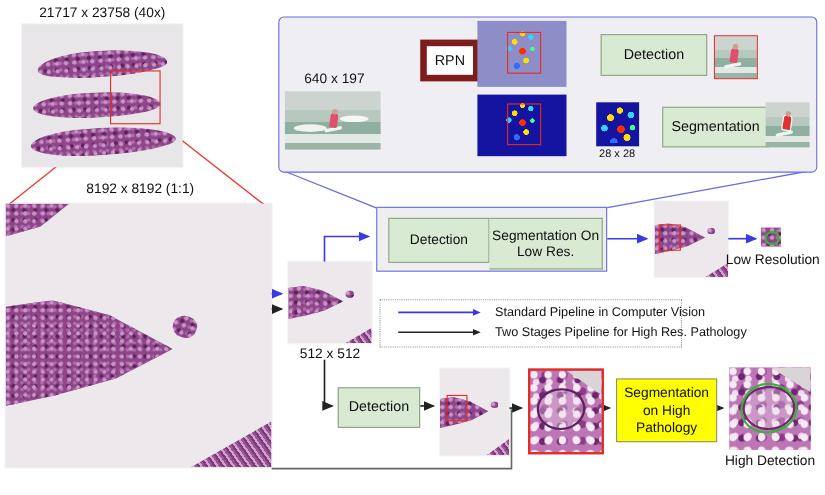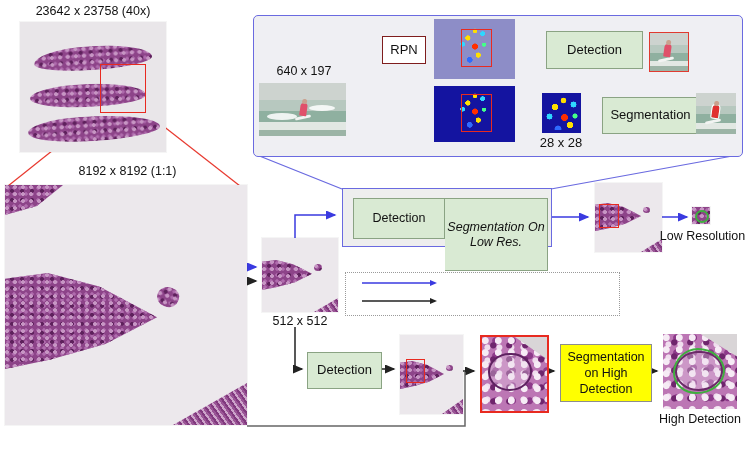--- a/index.html
+++ b/index.html
@@ -80,21 +80,21 @@
       radial-gradient(circle,#2fd7ff 0 44%,transparent 50%) 0px 16px/9px 9px no-repeat,
       radial-gradient(circle,#2fd7ff 0 44%,transparent 50%) 24px 4px/9px 9px no-repeat,
       radial-gradient(circle,#44ff88 0 42%,transparent 48%) 26px 16px/8px 8px no-repeat,
       radial-gradient(circle,#ffdf00 0 42%,transparent 48%) 14px 0px/9px 9px no-repeat,
       radial-gradient(circle,#2f6bff 0 46%,transparent 52%) 8px 28px/10px 10px no-repeat;
   }
 
   
   .node{position:absolute;display:flex;align-items:center;justify-content:center;
     font-size:13px;text-align:center;line-height:1.15;}
-  .white-node{background:#fff;border:1px solid #7f1d1d;}
+  .white-node{background:#fff;border:6px solid #7f1d1d;}
   .green-node{background:#d9ead3;border:1px solid #8aa383;}
   .yellow-node{background:#ffff00;border:1px solid #8d8d8d;font-size:12.5px;line-height:1.3;}
   .blue-frame{position:absolute;border:1.6px solid #6a6ae0;background:#efeff3;}
   .lowres-table{position:absolute;display:flex;}
   .lowres-table .cell{background:#d9ead3;border:1px solid #8aa383;display:flex;align-items:center;justify-content:center;font-size:12.5px;text-align:center;line-height:1.2;}
   .lowres-table .cell+.cell{border-left:none;}
   .legend-box{position:absolute;border:1px dotted #9a9a9a;background:#fff;}
   .legend-row{position:absolute;display:flex;align-items:center;font-size:11.5px;white-space:nowrap;}
   .legend-row svg{margin-right:10px;}
 
@@ -147,21 +147,21 @@
     <path d="M246,281 L256,281" marker-end="url(#ak)"></path>
     <path d="M295,327 L295,369 L302,369" marker-end="url(#ak)"></path>
     <path d="M380,369 L394,369" marker-end="url(#ak)"></path>
     <path d="M463,371 L474,371" marker-end="url(#ak)"></path>
     <path d="M545,371 L554,371" marker-end="url(#ak)"></path>
     <path d="M650,371 L657,371" marker-end="url(#ak)"></path>
   </g>
   <path d="M247,426 L465,426 L465,372" stroke="#666" stroke-width="1.5" fill="none"></path>
 </svg>
 
-<div class="lbl" style="left:20px;top:4px;width:146px;">23642 x 23758 (40x)</div>
+<div class="lbl" style="left:20px;top:4px;width:146px;">21717 x 23758 (40x)</div>
 
 <div class="path-img" style="left:20px;top:22px;width:146px;height:130px;background:#e9e6e9;">
   <div class="tissue" style="left:14px;top:24px;width:118px;height:24px;border-radius:45% 55% 50% 50%/60% 60% 40% 40%;transform:rotate(-4deg);"></div>
   <div class="tissue" style="left:10px;top:62px;width:116px;height:23px;border-radius:50% 50% 55% 45%/55% 55% 45% 45%;transform:rotate(-2deg);"></div>
   <div class="tissue" style="left:8px;top:94px;width:132px;height:25px;border-radius:40% 60% 50% 50%/50% 60% 40% 50%;transform:rotate(-4deg);"></div>
   <div class="redbox" style="left:80px;top:42px;width:44px;height:47px;"></div>
 </div>
 
 <div class="lbl" style="left:40px;top:164px;width:175px;">8192 x 8192 (1:1)</div>
 
@@ -202,33 +202,33 @@
 
   <div class="node green-node" style="left:292px;top:15px;width:95px;height:36px;">Detection</div>
   <div class="sea" style="left:395px;top:16px;width:38px;height:38px;border:1.6px solid #e03a30;">
     <div class="board" style="left:8px;top:25px;"></div>
     <div class="surfer" style="left:14px;top:11px;"></div>
   </div>
 
   <div class="featmap" style="left:288px;top:77px;width:39px;height:40px;background:#1414a0;">
     <div class="blob28"></div>
   </div>
-  <div class="lbl" style="left:282px;top:119px;width:50px;font-size:13px;">28 x 28</div>
+  <div class="lbl" style="left:282px;top:119px;width:50px;font-size:10px;">28 x 28</div>
 
   <div class="node green-node" style="left:337px;top:81px;width:95px;height:35px;margin-left:11px;">Segmentation</div>
   <div class="sea" style="left:442px;top:77px;width:40px;height:41px;">
     <div class="board" style="left:9px;top:27px;"></div>
     <div class="surfer masked" style="left:16px;top:12px;"></div>
   </div>
 </div>
 
 <div class="blue-frame" style="left:342px;top:188px;width:208px;height:57px;background:#eeeeee;">
   <div class="lowres-table" style="left:10px;top:9px;">
     <div class="cell" style="width:90px;height:39px;">Detection</div>
-    <div class="cell" style="width:98px;height:39px;padding:16px 2px;font-style:italic;">Segmentation On Low Res.</div>
+    <div class="cell" style="width:98px;height:39px;padding:3px 2px;">Segmentation On Low Res.</div>
   </div>
 </div>
 
 <div class="path-img" style="left:595px;top:183px;width:67px;height:69px;">
   <div class="tissue" style="left:0;top:20px;width:46px;height:28px;clip-path:polygon(0 6%,28% 0,62% 14%,100% 46%,66% 74%,30% 90%,0 100%);"></div>
   <div class="tissue" style="left:48px;top:24px;width:7px;height:6px;border-radius:50%;"></div>
   <div class="tissue-striped" style="left:46px;top:56px;width:21px;height:13px;clip-path:polygon(100% 0,100% 100%,0 100%);"></div>
   <div class="redbox" style="left:4px;top:21px;width:18px;height:22px;"></div>
 </div>
 
@@ -237,43 +237,45 @@
   <div class="greenring" style="left:3px;top:3px;width:10px;height:9px;"></div>
 </div>
 <div class="lbl" style="left:655px;top:229px;width:95px;">Low Resolution</div>
 
 <div class="legend-box" style="left:345px;top:272px;width:273px;height:42px;">
   <div class="legend-row" style="left:14px;top:5px;">
     <svg width="80" height="10">
       <line x1="2" y1="5" x2="70" y2="5" stroke="#3a3ae0" stroke-width="1.5"></line>
       <path d="M70,2 L77,5 L70,8 Z" fill="#3a3ae0"></path>
     </svg>
+    <span>Standard Pipeline in Computer Vision</span>
   </div>
   <div class="legend-row" style="left:14px;top:23px;">
     <svg width="80" height="10">
       <line x1="2" y1="5" x2="70" y2="5" stroke="#222" stroke-width="1.5"></line>
       <path d="M70,2 L77,5 L70,8 Z" fill="#222"></path>
     </svg>
+    <span>Two Stages Pipeline for High Res. Pathology</span>
   </div>
 </div>
 
 <div class="node green-node" style="left:307px;top:352px;width:73px;height:35px;">Detection</div>
 
 <div class="path-img" style="left:400px;top:335px;width:63px;height:79px;">
   <div class="tissue" style="left:0;top:26px;width:44px;height:28px;clip-path:polygon(0 6%,28% 0,62% 14%,100% 46%,66% 74%,30% 90%,0 100%);"></div>
   <div class="tissue" style="left:46px;top:30px;width:7px;height:6px;border-radius:50%;"></div>
   <div class="tissue-striped" style="left:42px;top:64px;width:21px;height:15px;clip-path:polygon(100% 0,100% 100%,0 100%);"></div>
   <div class="redbox" style="left:6px;top:24px;width:17px;height:22px;"></div>
 </div>
 
 <div class="hires" style="left:480px;top:335px;width:65px;height:74px;border:2px solid #e82a20;">
   <div class="graycorner"></div>
   <div class="glom" style="left:6px;top:16px;width:40px;height:34px;"></div>
 </div>
 
-<div class="node yellow-node" style="left:560px;top:344px;width:90px;height:56px;">Segmentation on High Detection</div>
+<div class="node yellow-node" style="left:560px;top:344px;width:90px;height:56px;">Segmentation on High Pathology</div>
 
 <div class="hires" style="left:663px;top:334px;width:74px;height:75px;">
   <div class="graycorner"></div>
   <div class="glom" style="left:12px;top:17px;width:44px;height:36px;border-color:#6b2a68;"></div>
   <div class="greenring" style="left:10px;top:14px;width:48px;height:42px;border-radius:48% 52% 55% 45%/55% 50% 50% 45%;"></div>
 </div>
 <div class="lbl" style="left:650px;top:412px;width:100px;">High Detection</div>
 
 </body></html>

